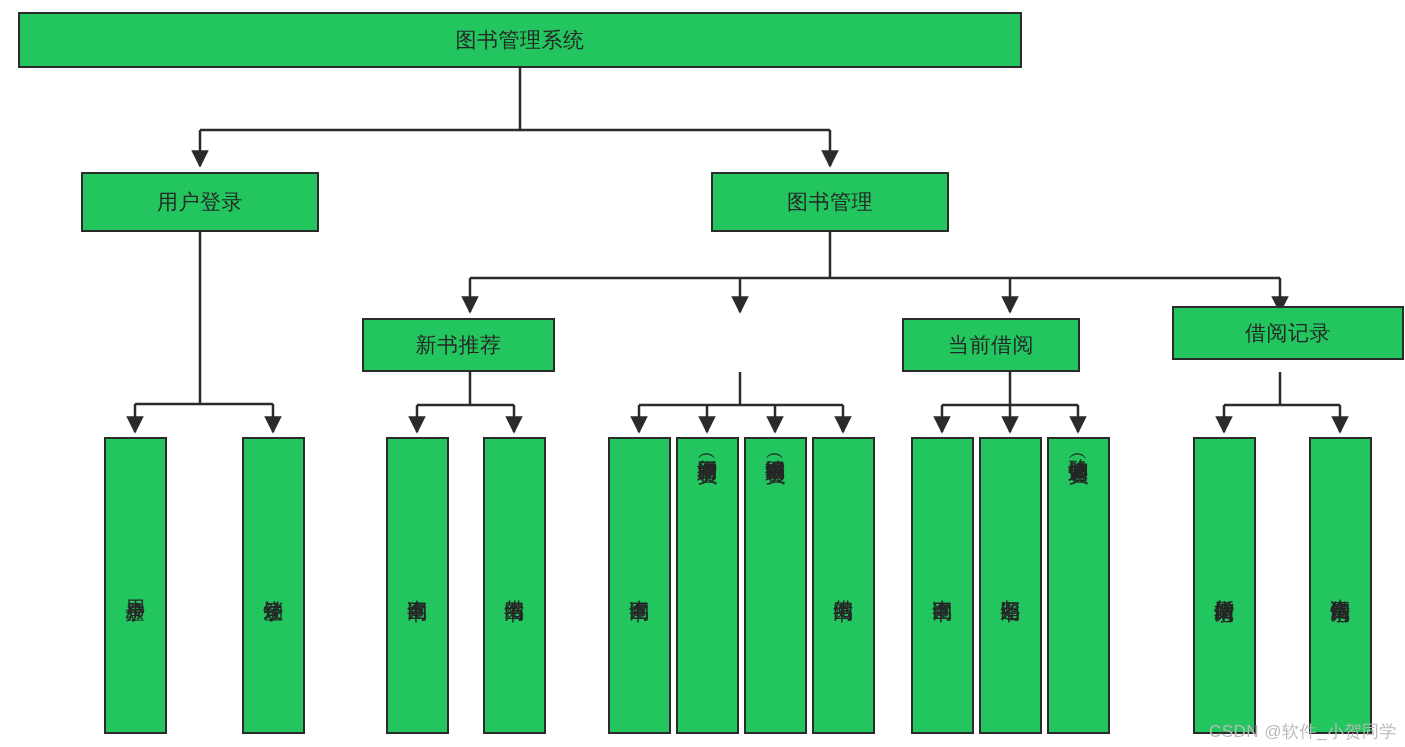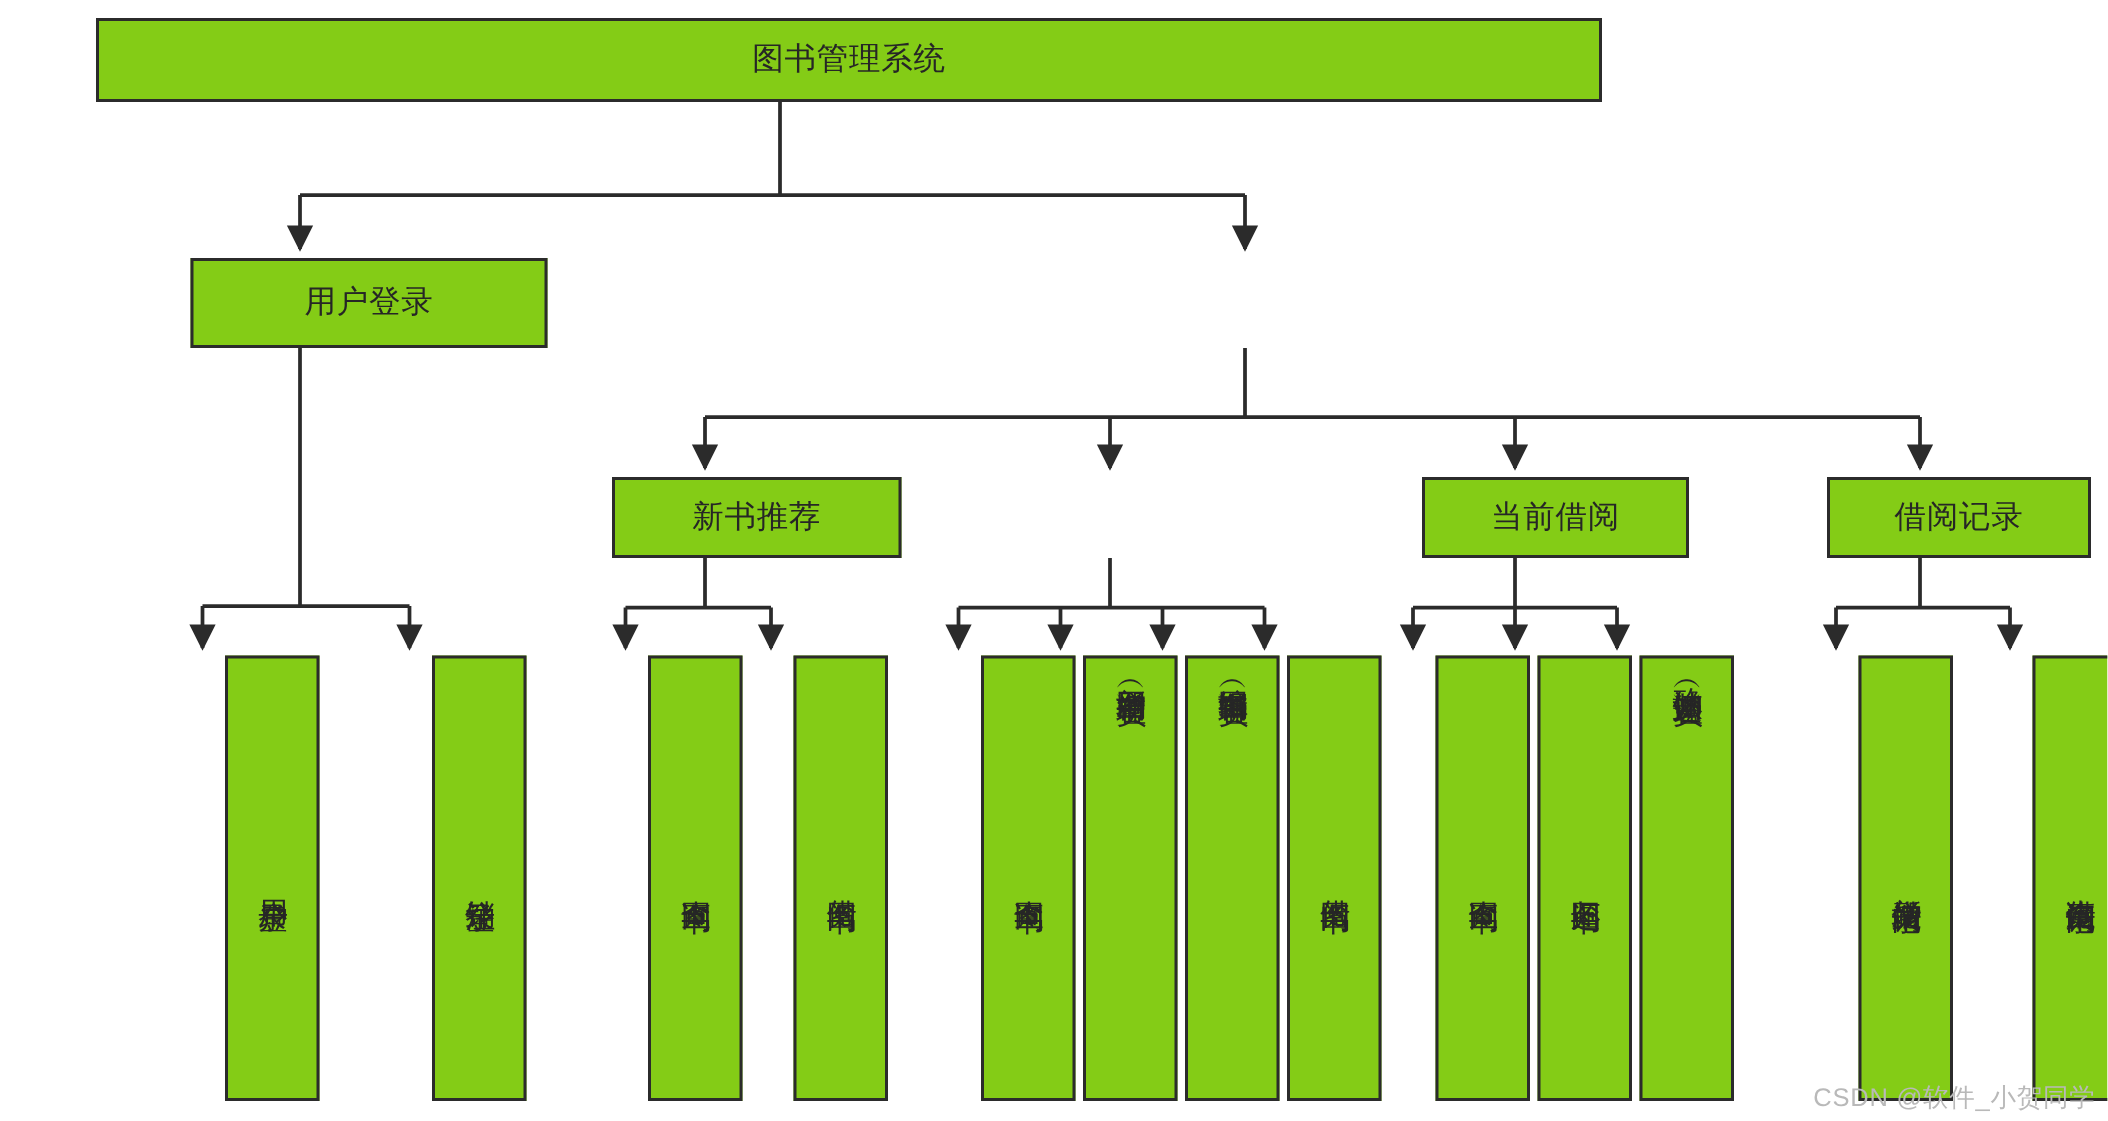--- a/index.html
+++ b/index.html
@@ -21,27 +21,26 @@
     position: absolute;
     left: 0;
     top: 0;
     width: 1405px;
     height: 747px;
     pointer-events: none;
   }
   .node {
     position: absolute;
     box-sizing: border-box;
-    background: #84cc16;
+    background: #22c55e;
     border: 2px solid #2b2b2b;
     display: flex;
     align-items: center;
     justify-content: center;
     z-index: 2;
-    margin-left: 46px;
   }
   .node-label {
     color: #262626;
     text-align: center;
     letter-spacing: 0.5px;
     white-space: nowrap;
   }
   .level-root .node-label,
   .level-two .node-label,
   .level-three .node-label {
@@ -136,28 +135,31 @@
     </g>
   </svg>
 
   <div class="node level-root" style="left:18px; top:12px; width:1004px; height:56px;">
     <span class="node-label">图书管理系统</span>
   </div>
 
   <div class="node level-two" style="left:81px; top:172px; width:238px; height:60px;">
     <span class="node-label">用户登录</span>
   </div>
+  <div class="node level-two" style="left:711px; top:172px; width:238px; height:60px;">
+    <span class="node-label">图书管理</span>
+  </div>
 
   <div class="node level-three" style="left:362px; top:318px; width:193px; height:54px;">
     <span class="node-label">新书推荐</span>
   </div>
   <div class="node level-three" style="left:902px; top:318px; width:178px; height:54px;">
     <span class="node-label">当前借阅</span>
   </div>
-  <div class="node level-three" style="left:1172px; top:318px; width:176px; height:54px;">
+  <div class="node level-three" style="left:1172px; top:306px; width:232px; height:54px;">
     <span class="node-label">借阅记录</span>
   </div>
 
   <div class="node leaf center" style="left:104px; top:437px; width:63px; height:297px;">
     <span class="node-label">用户登录</span>
   </div>
   <div class="node leaf center" style="left:242px; top:437px; width:63px; height:297px;">
     <span class="node-label">注销登录</span>
   </div>
 

